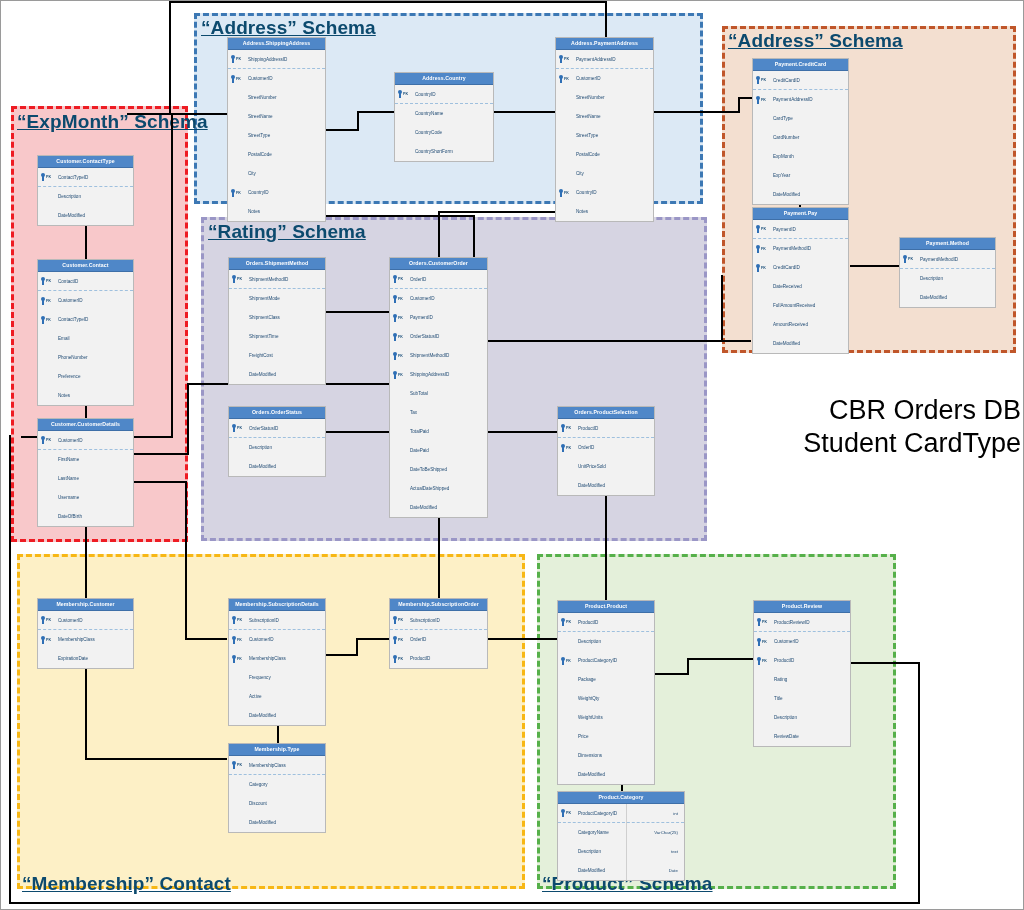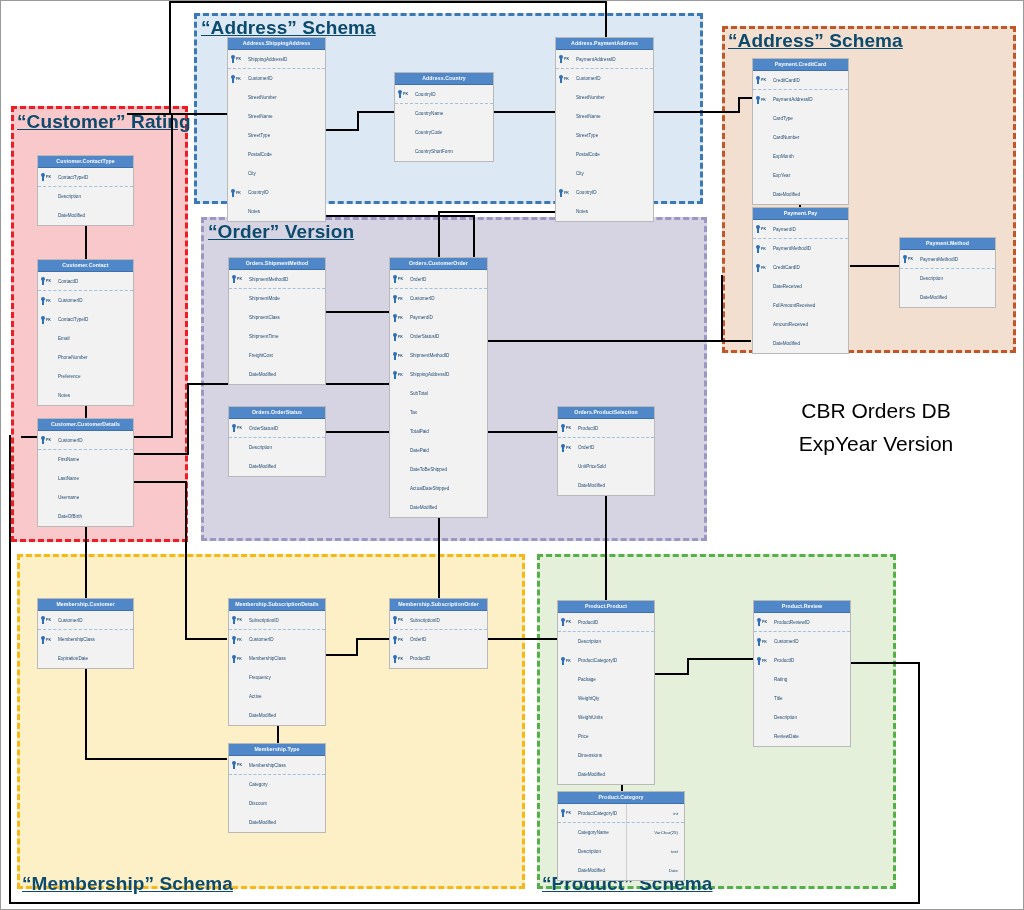--- a/index.html
+++ b/index.html
@@ -34,47 +34,47 @@
   .dtype{position:absolute;right:6px;font-size:4.4px;color:#1f4a73;}
   .rowsplit{position:absolute;left:0;right:0;top:0;bottom:0;
             border-left:1px solid #cfcfcf;pointer-events:none;}
 
   
   .wire{position:absolute;background:#000;z-index:10;}
   .wh{height:2px;}
   .wv{width:2px;}
 
   
-  #title{position:absolute;text-align:center;font-size:21px;line-height:33px;color:#000;
+  #title{position:absolute;text-align:right;font-size:27px;line-height:33px;color:#000;
          z-index:5;}
 </style>
 </head>
 <body>
 
 <div id="canvas">
 
   <div class="schema" style="left:193px;top:12px;width:509px;height:191px;border-width:3px;border-color:#3c78b4;background:#dce9f5;">
   </div>
   <div class="schema-label" style="left:200px;top:16px;">“Address” Schema</div>
 
   <div class="schema" style="left:721px;top:25px;width:294px;height:327px;border-width:3px;border-color:#c0562a;background:#f3dfd0;">
   </div>
   <div class="schema-label" style="left:727px;top:29px;">“Address” Schema</div>
 
   <div class="schema" style="left:10px;top:105px;width:177px;height:436px;border-width:3px;border-color:#ee1c23;background:#f8c8ca;">
   </div>
-  <div class="schema-label" style="left:16px;top:110px;">“Customer” Rating</div>
+  <div class="schema-label" style="left:16px;top:110px;">“ExpMonth” Schema</div>
 
   <div class="schema" style="left:200px;top:216px;width:506px;height:324px;border-width:3px;border-color:#9a96c6;background:#d6d4e2;">
   </div>
-  <div class="schema-label" style="left:207px;top:220px;">“Order” Version</div>
+  <div class="schema-label" style="left:207px;top:220px;">“Rating” Schema</div>
 
   <div class="schema" style="left:16px;top:553px;width:508px;height:335px;border-width:3px;border-color:#f7b715;background:#fdf0c6;">
   </div>
-  <div class="schema-label" style="left:21px;top:872px;">“Membership” Schema</div>
+  <div class="schema-label" style="left:21px;top:872px;">“Membership” Contact</div>
 
   <div class="schema" style="left:536px;top:553px;width:359px;height:335px;border-width:3px;border-color:#56b04a;background:#e4f0da;">
   </div>
   <div class="schema-label" style="left:541px;top:872px;">“Product” Schema</div>
 
   <div class="wire wh" style="left:325px;top:128px;width:33px;"></div>
   <div class="wire wv" style="left:356px;top:110px;height:20px;"></div>
   <div class="wire wh" style="left:356px;top:110px;width:37px;"></div>
 
   <div class="wire wh" style="left:493px;top:110px;width:65px;"></div>
@@ -797,16 +797,16 @@
         </div>
         <div class="row nokey">
           <span class="fname">DateModified</span>
           <span class="dtype">Date</span>
         </div>
       </div>
   </div>
 
   <div id="title" style="left:730px;top:393px;width:290px;">
     <div>CBR Orders DB</div>
-    <div>ExpYear Version</div>
+    <div>Student CardType</div>
   </div>
 
 </div>
 
 </body></html>

